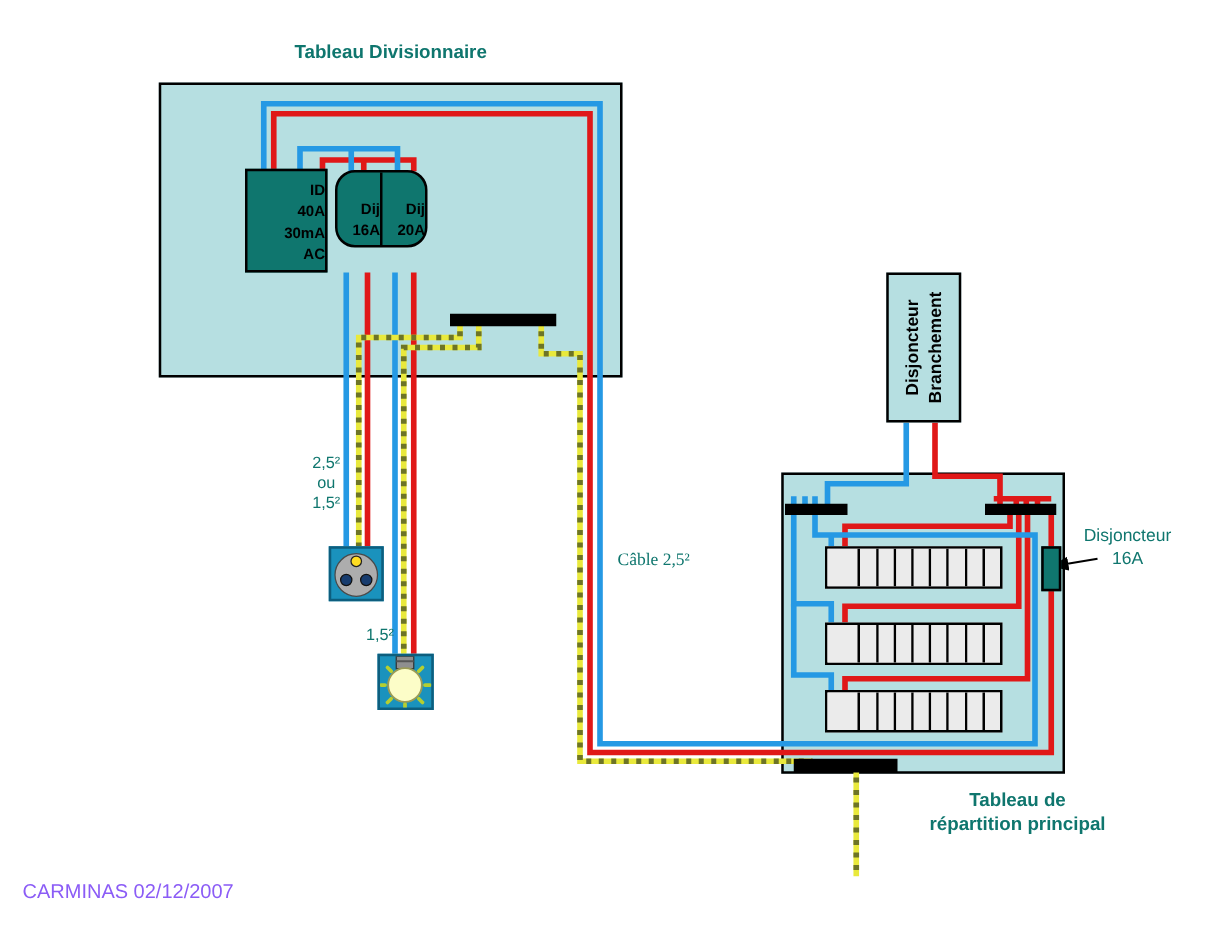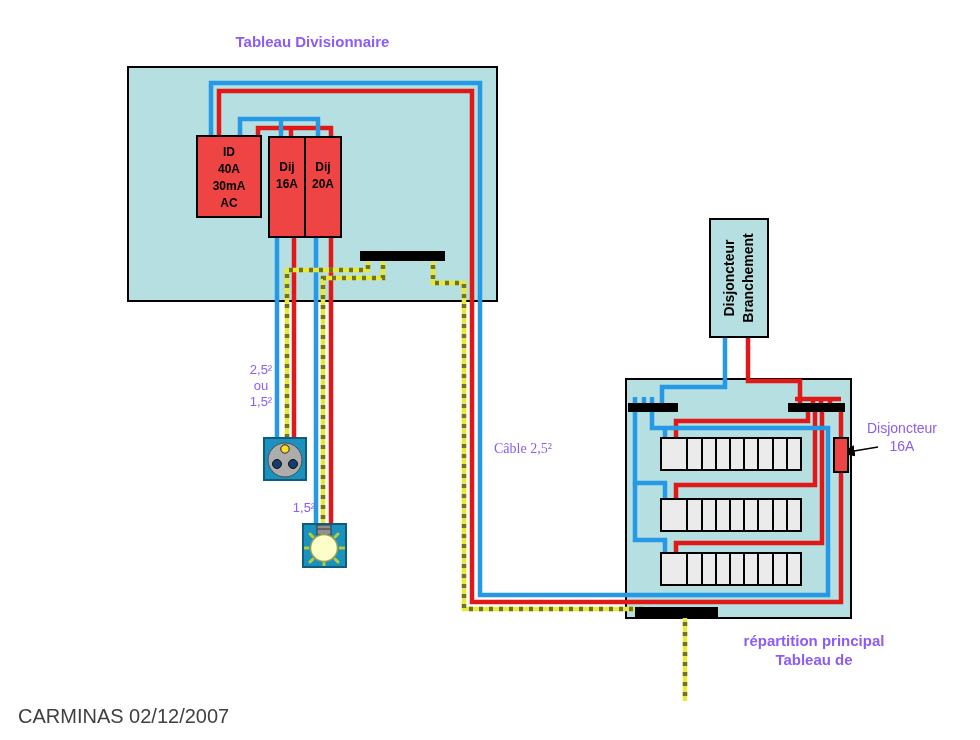--- a/index.html
+++ b/index.html
@@ -1,24 +1,24 @@
 <!DOCTYPE html>
 <html><head>
 <meta charset="utf-8">
 <style>
   html,body{margin:0;padding:0;}
   body{width:980px;height:740px;position:relative;background:#ffffff;
        font-family:"Liberation Sans","DejaVu Sans",sans-serif;overflow:hidden;}
   .panel{position:absolute;background:#b6dfe1;border:2px solid #000;box-sizing:border-box;z-index:0;}
   #wires{position:absolute;left:0;top:0;z-index:1;pointer-events:none;}
   .comp{position:absolute;box-sizing:border-box;z-index:2;}
-  .devbox{background:#ef4444;border:2px solid #000;text-align:center;
+  .devbox{background:#0f766e;border:2px solid #000;text-align:right;
           font-weight:bold;font-size:12px;line-height:17px;color:#000;}
   .busbar{background:#000;}
-  .label{position:absolute;z-index:3;color:#8b5cf6;}
+  .label{position:absolute;z-index:3;color:#0f766e;}
   .bold{font-weight:bold;}
   .center{text-align:center;}
   .rowstrip{position:absolute;display:flex;border:2px solid #000;background:#ebebeb;box-sizing:border-box;z-index:2;}
   .rowstrip .cell{flex:1;border-right:2px solid #000;background:#ebebeb;}
   .rowstrip .cell:first-child{flex:2;}
   .rowstrip .cell:last-child{border-right:none;}
   .dijwrap{display:flex;}
   .dijwrap .half{flex:1;padding-top:21px;}
   .dijwrap .half:first-child{border-right:2px solid #000;}
   #db-box{background:#b6dfe1;border:2px solid #000;}
@@ -79,21 +79,21 @@
     </g>
   <line id="pointer-line" x1="878" y1="447" x2="842" y2="453" stroke="#000" stroke-width="1.6" marker-end="url(#arrow)"></line>
 </svg>
 
 <div class="comp devbox" style="left:196px;top:135px;width:66px;height:83px;padding-top:7px;">
   <div>ID</div>
   <div>40A</div>
   <div>30mA</div>
   <div>AC</div>
 </div>
-<div class="comp devbox dijwrap" style="left:268px;top:136px;width:74px;height:102px;">
+<div class="comp devbox dijwrap" style="left:268px;top:136px;width:74px;height:62px;border-radius:16px;">
   <div class="half">
     <div>Dij</div>
     <div>16A</div>
   </div>
   <div class="half">
     <div>Dij</div>
     <div>20A</div>
   </div>
 </div>
 <div class="comp busbar" style="left:360px;top:251px;width:85px;height:10px;"></div>
@@ -183,17 +183,17 @@
 <div class="label center" style="left:286px;top:500px;width:36px;font-size:13px;">1,5²</div>
 
 <div class="label" style="left:494px;top:441px;font-size:14px;font-family:Liberation Serif, serif;">Câble 2,5²</div>
 
 <div class="label center" style="left:856px;top:419px;width:92px;font-size:14px;line-height:18px;">
   <div>Disjoncteur</div>
   <div>16A</div>
 </div>
 
 <div class="label bold center" style="left:702px;top:631px;width:224px;font-size:15px;line-height:19px;">
+  <div>Tableau de</div>
   <div>répartition principal</div>
-  <div>Tableau de</div>
 </div>
 
-<div class="label" style="left:18px;top:705px;font-size:20px;color:#404040;">CARMINAS 02/12/2007</div>
+<div class="label" style="left:18px;top:705px;font-size:16px;color:#8b5cf6;">CARMINAS 02/12/2007</div>
 
 </body></html>

